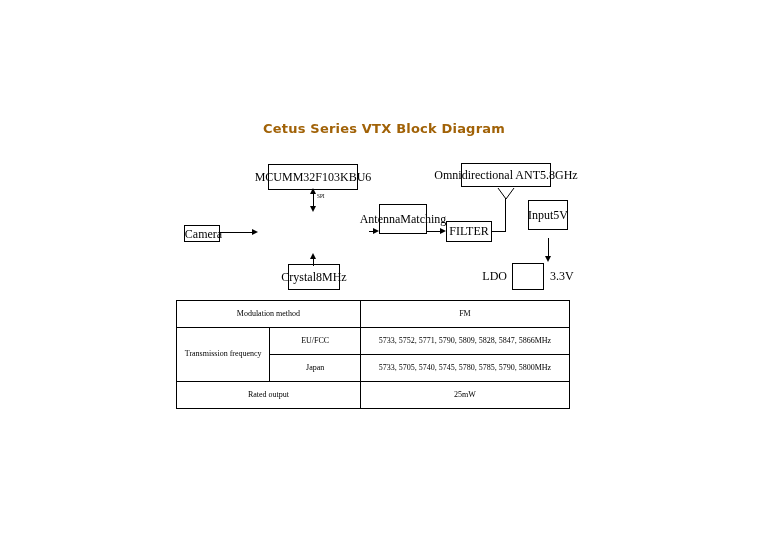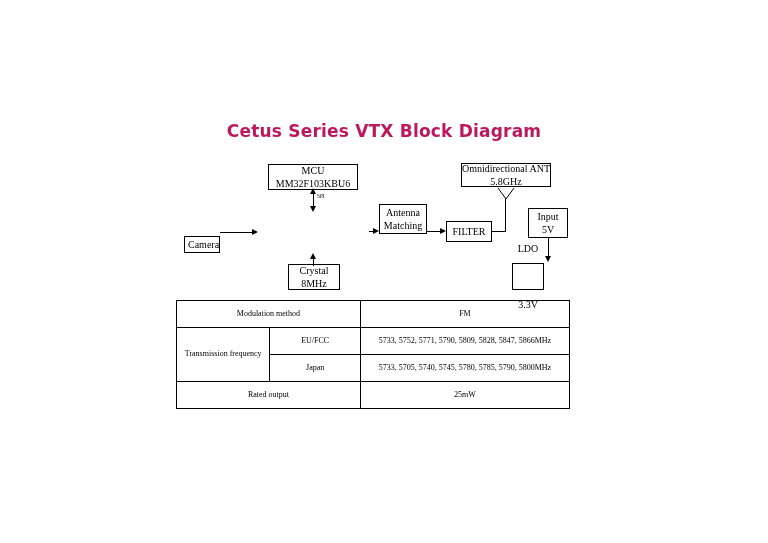--- a/index.html
+++ b/index.html
@@ -25,53 +25,53 @@
   }
 
   
   #title {
     position: absolute;
     left: 0;
     top: 121px;
     width: 768px;
     text-align: center;
     font-family: "DejaVu Sans", sans-serif;
-    font-size: 17px;
+    font-size: 13px;
     font-weight: bold;
     letter-spacing: 0.2px;
-    color: #be185d;
+    color: #a16207;
   }
 
   
   .box {
     position: absolute;
     border: 1px solid #000000;
     background: #ffffff;
     box-sizing: border-box;
     display: flex;
-    flex-direction: column;
+    flex-direction: row;
     align-items: center;
     justify-content: center;
-    font-size: 10px;
+    font-size: 12px;
     line-height: 1.35;
     text-align: center;
     color: #000000;
   }
   .box .ln { display: block; white-space: nowrap; }
 
   
   #box-mcu      { left: 268px; top: 164px; width: 90px;  height: 26px; }
   #box-tx       { left: 258px; top: 211px; width: 111px; height: 43px; }
-  #box-camera   { left: 184px; top: 236px; width: 36px;  height: 17px;
+  #box-camera   { left: 184px; top: 225px; width: 36px;  height: 17px;
                   align-items: flex-start; justify-content: center; padding-left: 3px; }
   #box-crystal  { left: 288px; top: 264px; width: 52px;  height: 26px; }
   #box-match    { left: 379px; top: 204px; width: 48px;  height: 30px; }
   #box-filter   { left: 446px; top: 221px; width: 46px;  height: 21px; }
   #box-ant      { left: 461px; top: 163px; width: 90px;  height: 24px; }
-  #box-input    { left: 528px; top: 208px; width: 40px;  height: 30px; justify-content: center; }
+  #box-input    { left: 528px; top: 200px; width: 40px;  height: 30px; justify-content: center; }
   #box-ldo      { left: 512px; top: 263px; width: 32px;  height: 27px; gap: 43px; }
 
   
   .line {
     position: absolute;
     background: #000000;
   }
   .hline { height: 1px; }
   .vline { width: 1px; }
 

